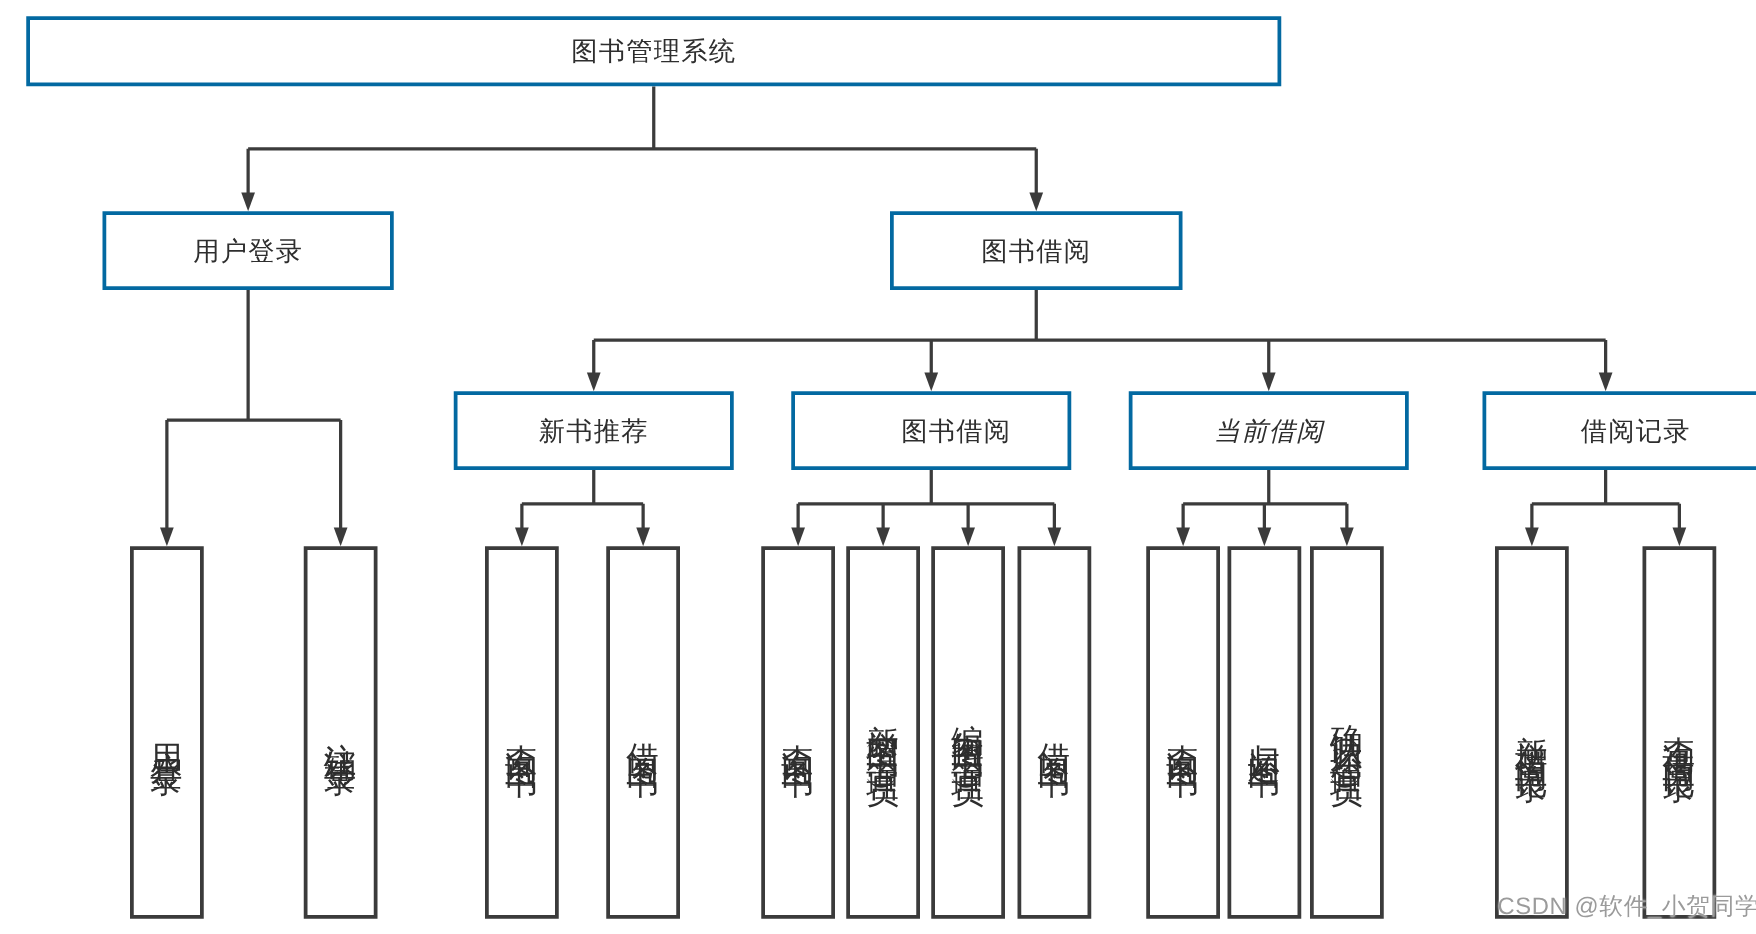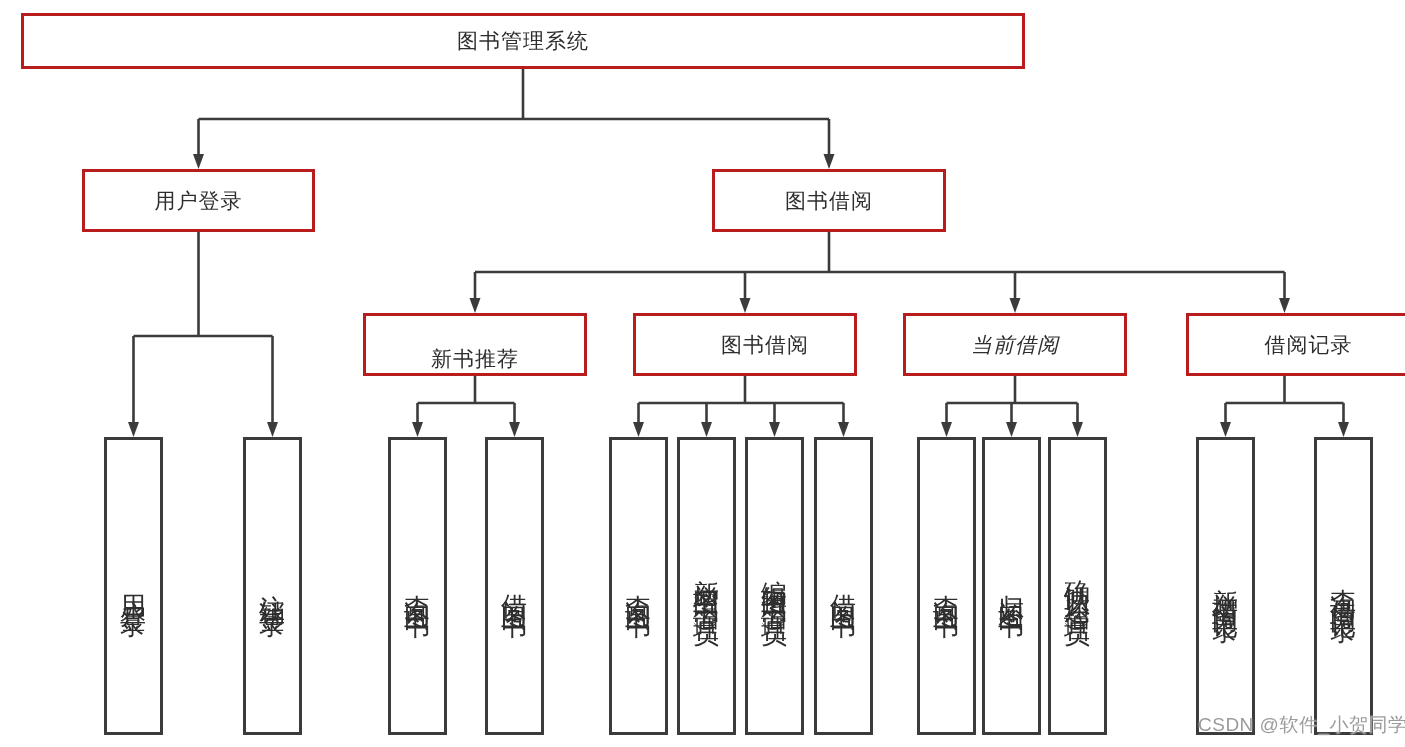--- a/index.html
+++ b/index.html
@@ -18,21 +18,21 @@
   #connectors {
     position: absolute;
     left: 0; top: 0;
     width: 1405px;
     height: 747px;
     z-index: 0;
   }
   .node {
     position: absolute;
     box-sizing: border-box;
-    border: 3px solid #b91c1c;
+    border: 3px solid #0369a1;
     background: #ffffff;
     display: flex;
     align-items: center;
     justify-content: center;
     color: #2e2e2e;
     font-size: 21px;
     letter-spacing: 1px;
     z-index: 1;
   }
   .leaf {
@@ -135,21 +135,21 @@
     <span>图书管理系统</span>
   </div>
 
   <div class="node" style="left:82px; top:169px; width:233px; height:63px;">
     <span>用户登录</span>
   </div>
   <div class="node" style="left:712px; top:169px; width:234px; height:63px;">
     <span>图书借阅</span>
   </div>
 
-  <div class="node" style="left:363px; top:313px; width:224px; height:63px;align-items:flex-end;">
+  <div class="node" style="left:363px; top:313px; width:224px; height:63px;">
     <span>新书推荐</span>
   </div>
   <div class="node" style="left:633px; top:313px; width:224px; height:63px;padding-left:40px;">
     <span>图书借阅</span>
   </div>
   <div class="node" style="left:903px; top:313px; width:224px; height:63px;font-style:italic;">
     <span>当前借阅</span>
   </div>
   <div class="node" style="left:1172px; top:313px; width:245px; height:63px;margin-left:14px;">
     <span>借阅记录</span>

